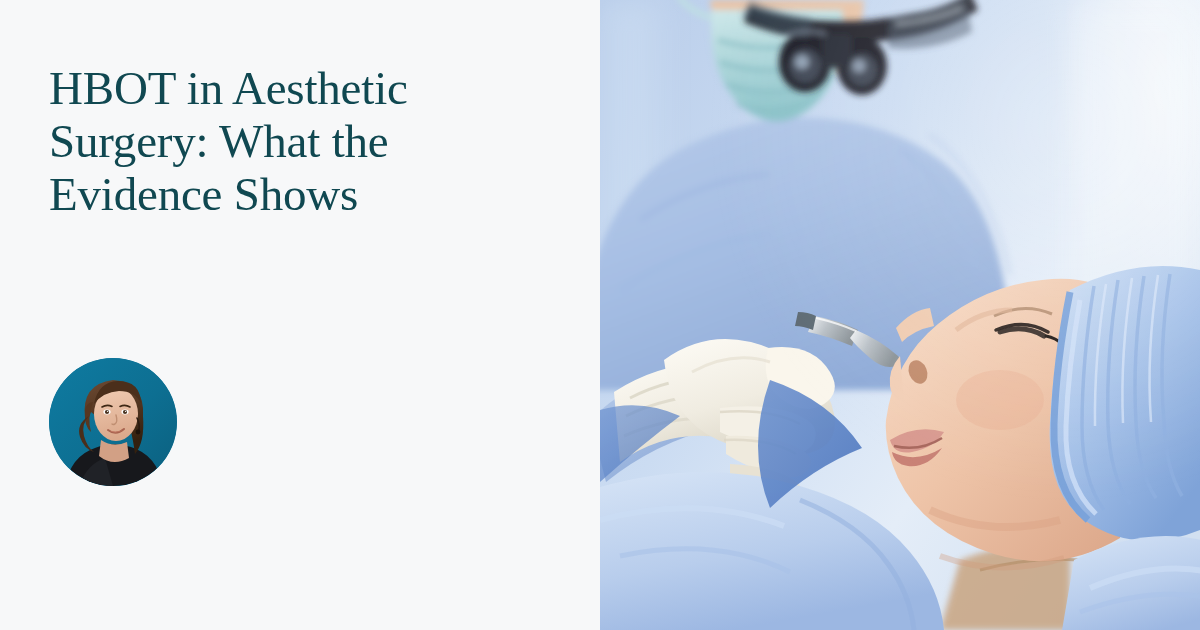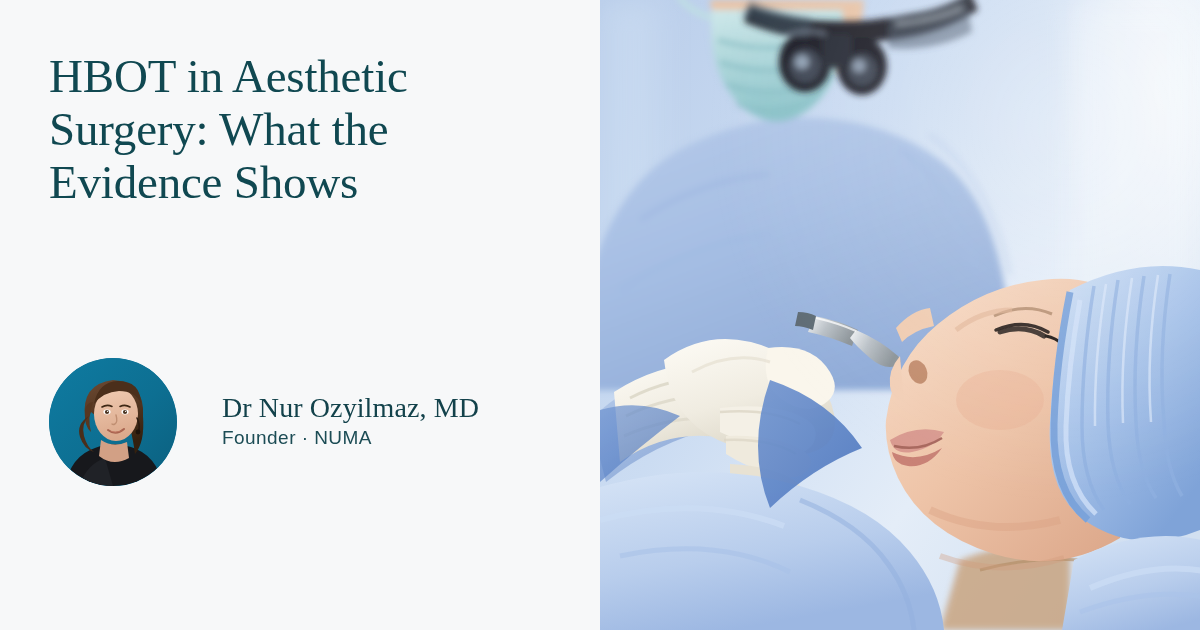--- a/index.html
+++ b/index.html
@@ -19,21 +19,21 @@
   
   .left {
     position:relative;
     width:600px; height:630px;
     background:#f7f8f9;
     flex:0 0 600px;
   }
 
   .title {
     position:absolute;
-    left:49px; top:50px;
+    left:49px; top:62px;
     width:500px;
     font-family:"Liberation Serif", serif;
     font-size:47px;
     line-height:53px;
     letter-spacing:-0.2px;
     color:#104851;
     font-weight:400;
   }
 
   .author-block {
@@ -151,24 +151,20 @@
 
             <path d="M59 72 q8 6 16 -1" stroke="#a8634f" stroke-width="2" fill="none" stroke-linecap="round"></path>
             <path d="M60 72.5 q7 4 14 -0.5 q-7 3 -14 0.5" fill="#c97c66"></path>
 
             <path d="M88 60 q3 6 2 12" stroke="#2a1a10" stroke-width="1.6" fill="none" stroke-linecap="round"></path>
             <circle cx="89" cy="74" r="2.4" fill="#1d120a"></circle>
           </g>
         </svg>
       </div>
 
-      <div class="author-text">
-        <div class="author-name">Dr Nur Ozyilmaz, MD</div>
-        <div class="author-role">Founder · NUMA</div>
-      </div>
 
     </div>
 
 
   </div>
 
   <div class="photo">
     <svg viewBox="0 0 600 630" preserveAspectRatio="xMidYMid slice">
       <defs>
         <linearGradient id="bgRoom" x1="0" y1="0" x2="1" y2="0.7">

